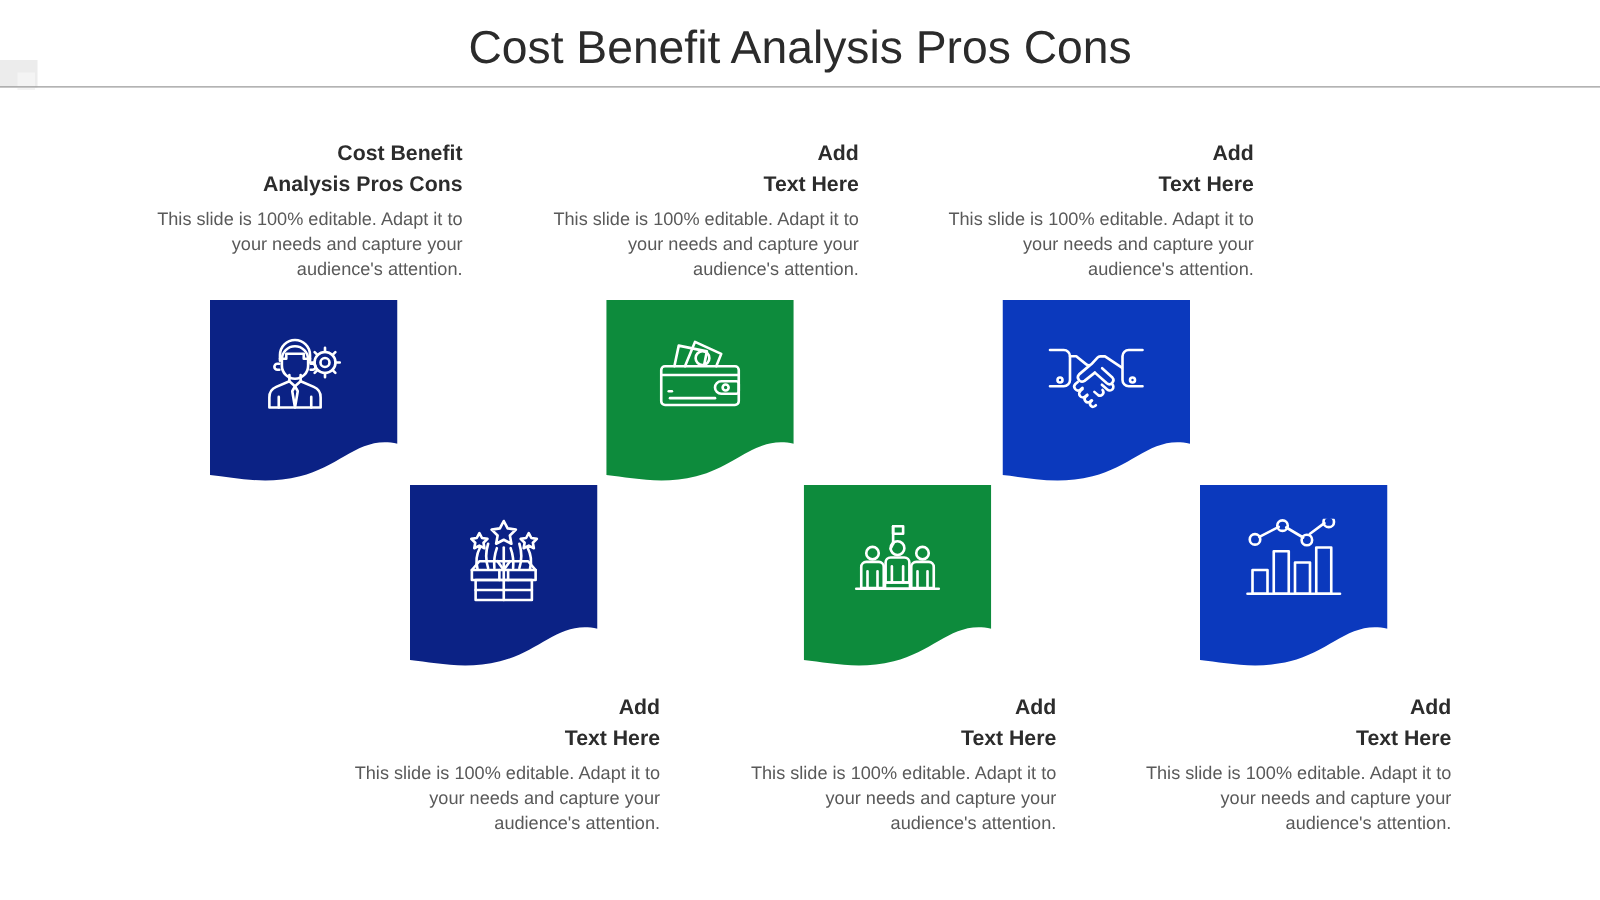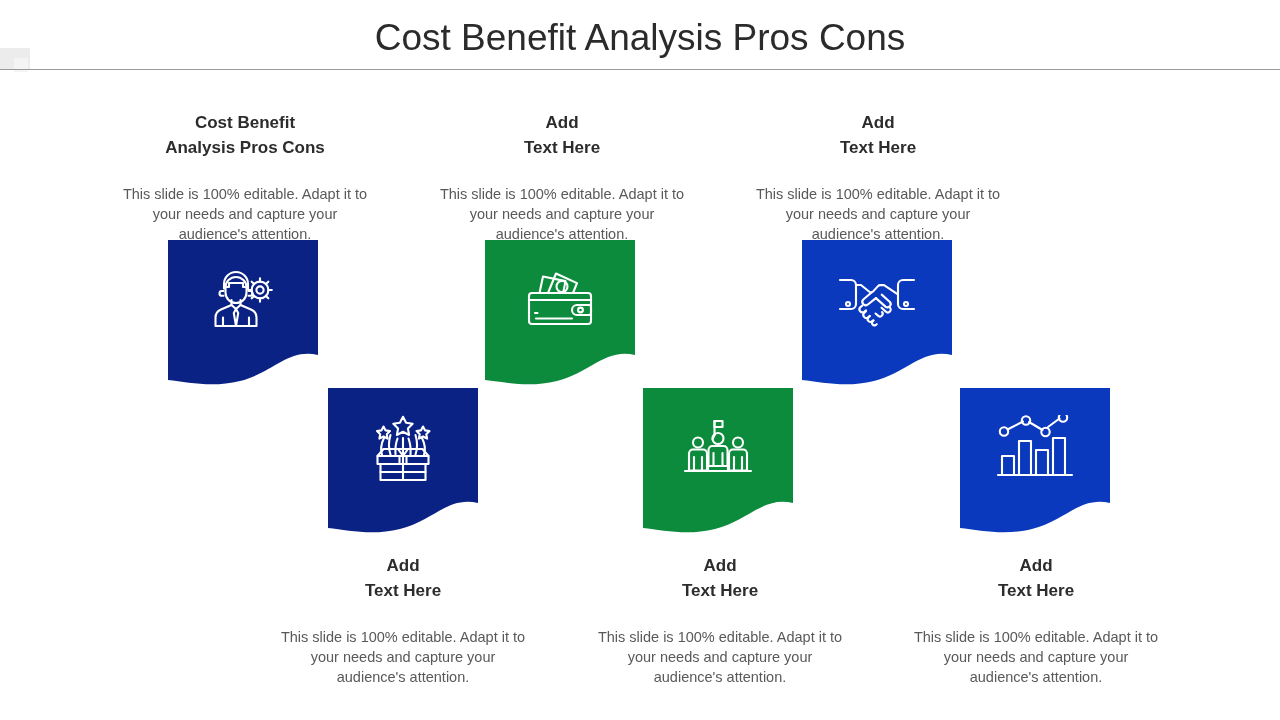--- a/index.html
+++ b/index.html
@@ -32,33 +32,33 @@
     color:#2b2b2b;
     letter-spacing:0px;
     line-height:44px;
   }
   .title-rule{
     position:absolute;left:0;top:69px;width:1280px;height:1px;
     background:#9a9a9a;
   }
 
   
-  .txtblock{position:absolute;text-align:center;}
+  .txtblock{position:absolute;text-align:right;}
   .txtblock .hd{
     font-size:17px;
     font-weight:bold;
     color:#2c2c2c;
     line-height:25px;
     white-space:pre-line;
   }
   .txtblock .bd{
     font-size:14.5px;
     color:#595959;
     line-height:20px;
-    margin-top:24px;
+    margin-top:6px;
   }
 
   
   .card{position:absolute;width:150px;height:148px;}
   .card svg.shape{position:absolute;left:0;top:0;width:150px;height:148px;display:block;}
   .card .glyph{
     position:absolute;left:0;top:0;width:150px;height:120px;
     display:flex;align-items:center;justify-content:center;
   }
   .card .glyph svg{display:block;}

